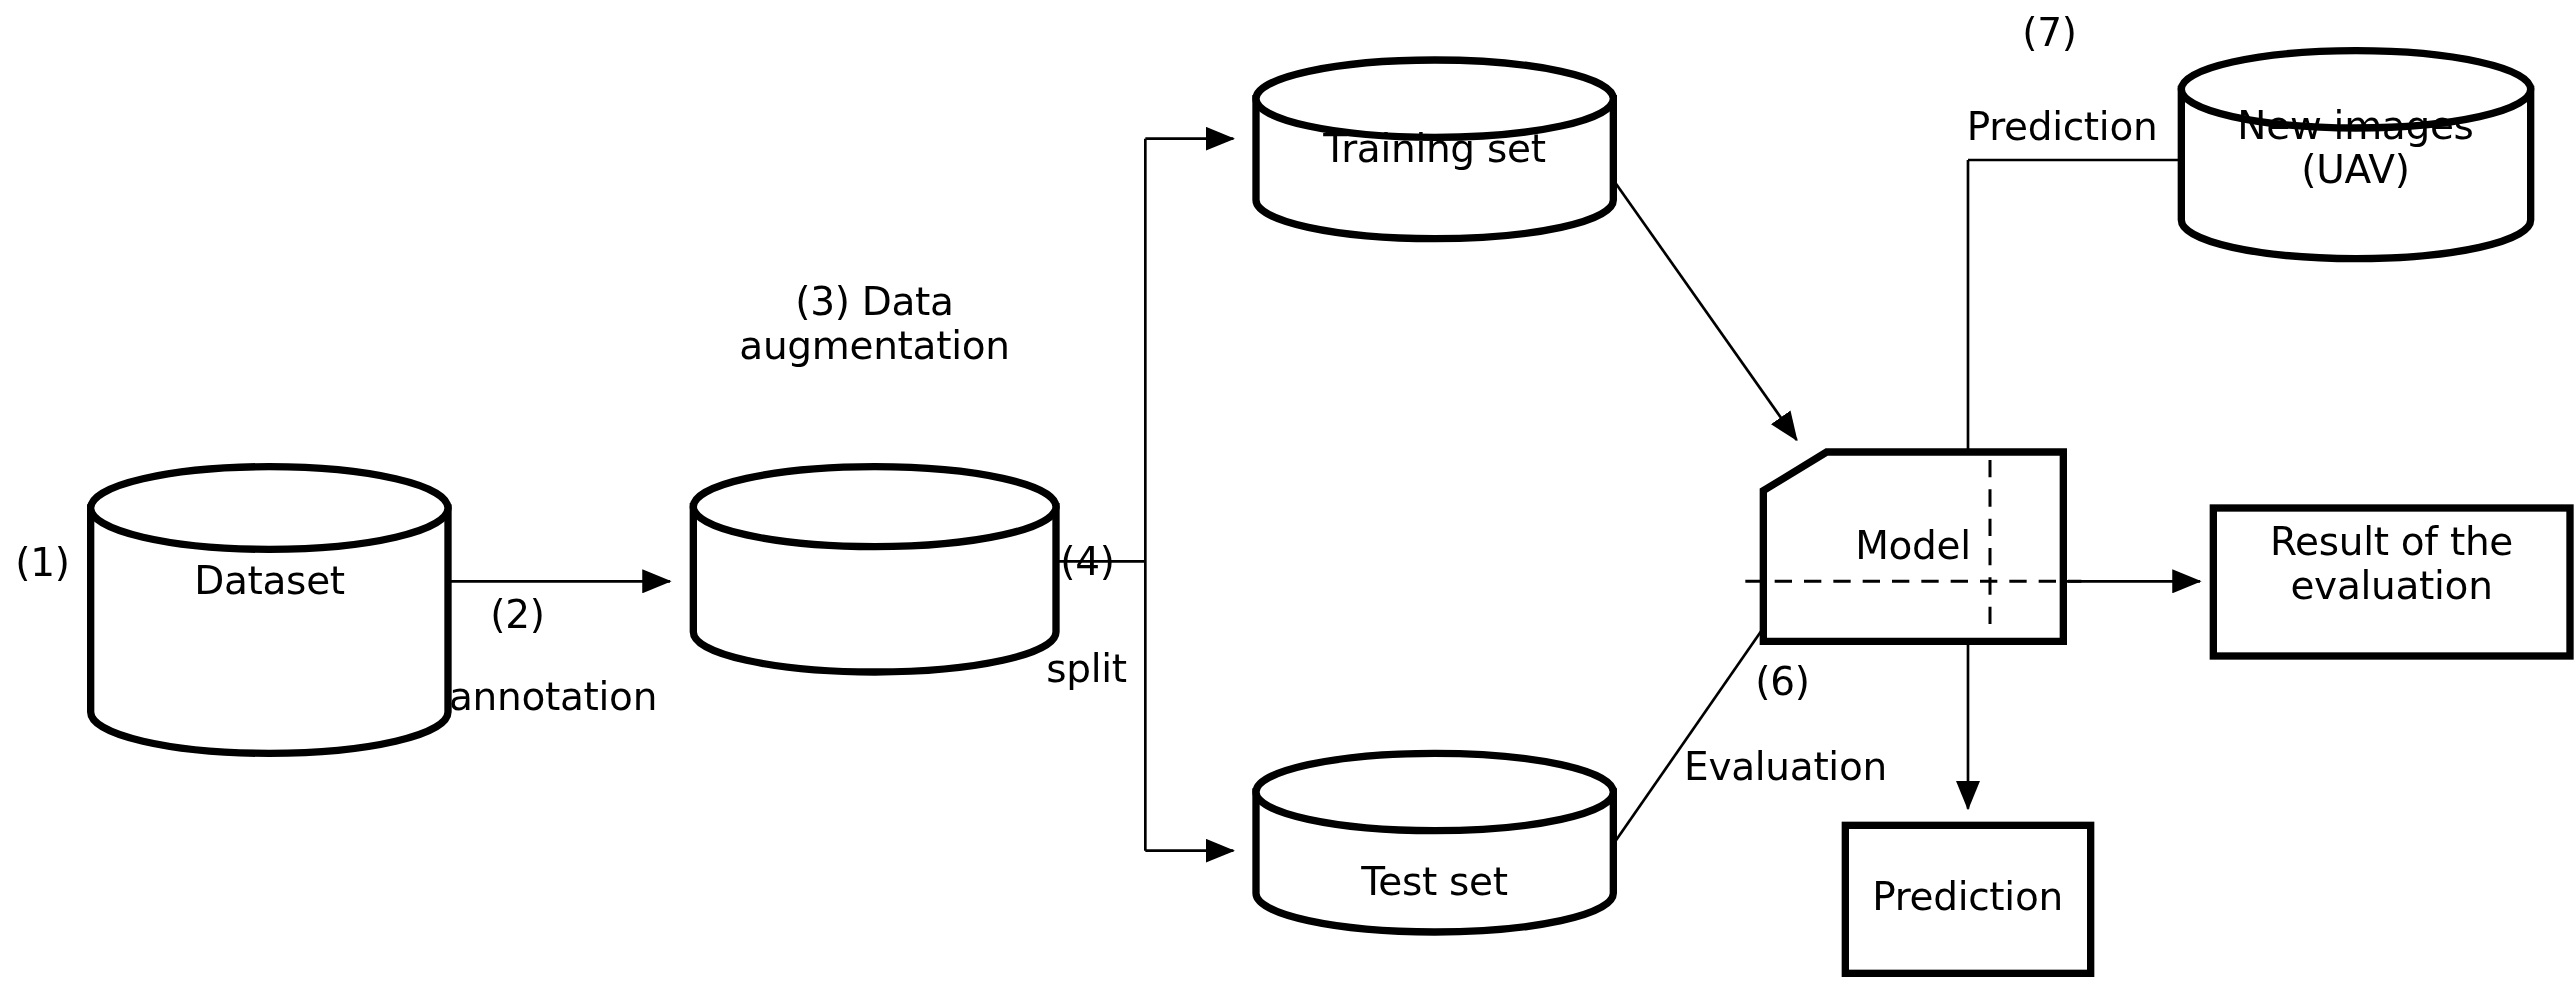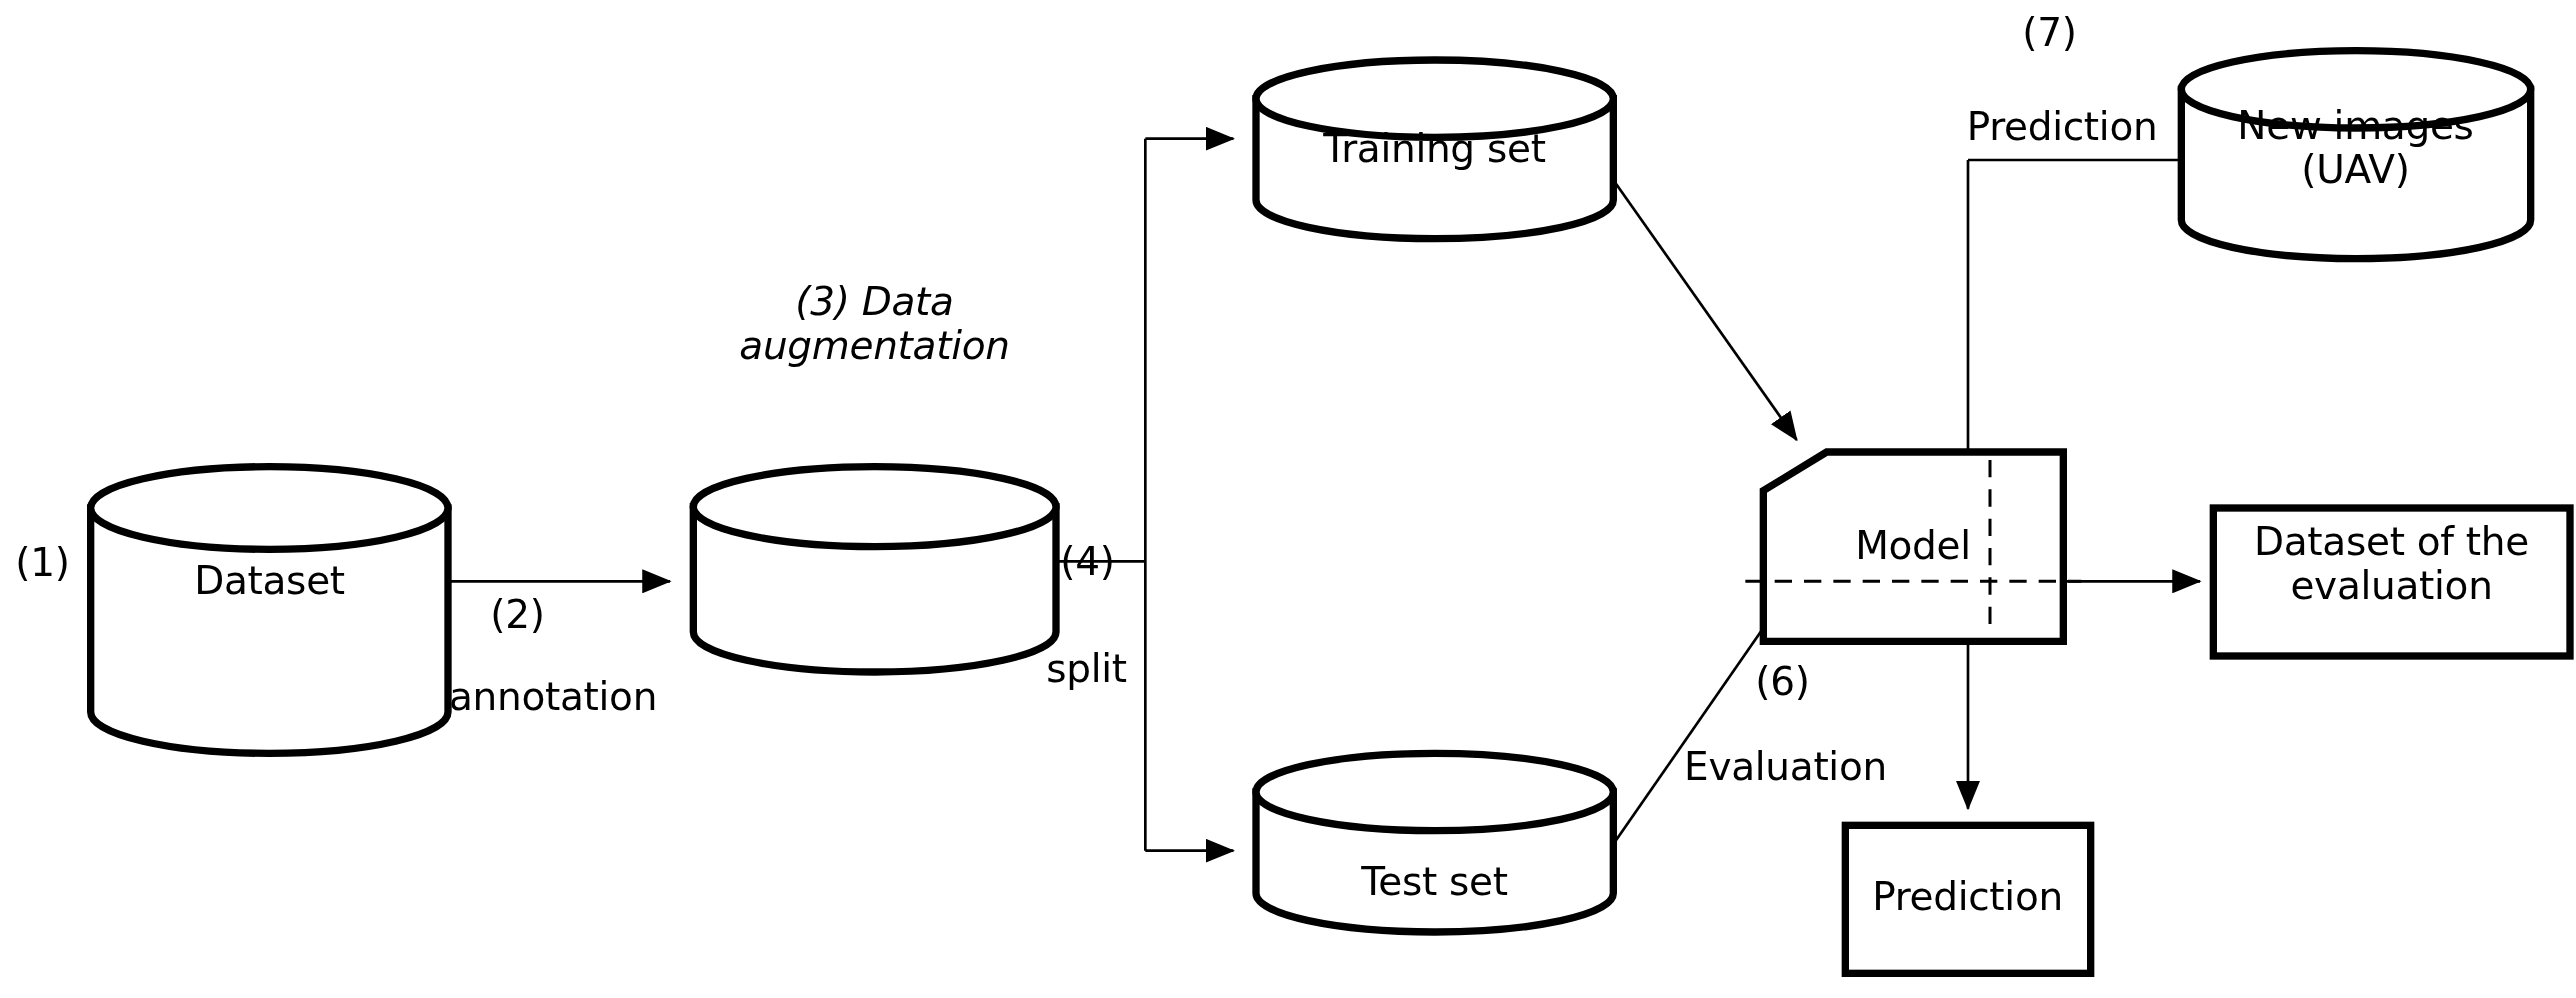--- a/index.html
+++ b/index.html
@@ -177,32 +177,32 @@
 
   <div class="node-text" style="left:1256px; top:127px; width:357px;">Training set</div>
 
   <div class="node-text" style="left:1256px; top:860px; width:357px;">Test set</div>
 
   <div class="node-text" style="left:1763px; top:512px; width:300px;margin-top:12px;">Model</div>
 
   <div class="node-text" style="left:2181px; top:88px; width:349px;margin-top:16px;">New images
 (UAV)</div>
 
-  <div class="node-text" style="left:2213px; top:520px; width:357px;">Dataset of the
+  <div class="node-text" style="left:2213px; top:520px; width:357px;">Result of the
 evaluation</div>
 
   <div class="node-text" style="left:1845px; top:875px; width:245px;">Prediction</div>
 
   <div class="lbl step-lbl" style="left:0px; top:541px; width:85px;">(1)</div>
 
   <div class="lbl step-lbl" style="left:475px; top:593px; width:85px;">(2)</div>
 
   <div class="lbl step-lbl" style="left:413px; top:675px; width:280px;">annotation</div>
 
-  <div class="lbl step-lbl" style="left:693px; top:280px; width:363px; white-space:pre-line;font-style:italic;">(3) Data
+  <div class="lbl step-lbl" style="left:693px; top:280px; width:363px; white-space:pre-line;">(3) Data
 augmentation</div>
 
   <div class="lbl step-lbl" style="left:1041px; top:540px; width:93px;">(4)</div>
 
   <div class="lbl step-lbl" style="left:1033px; top:647px; width:107px;">split</div>
 
   <div class="lbl step-lbl" style="left:1740px; top:660px; width:85px;">(6)</div>
 
   <div class="lbl step-lbl" style="left:1652px; top:745px; width:267px;">Evaluation</div>
 

